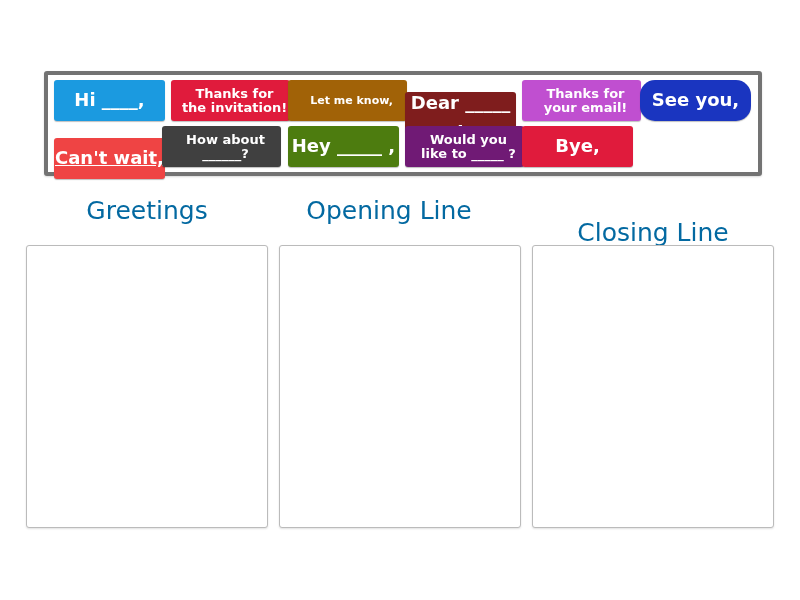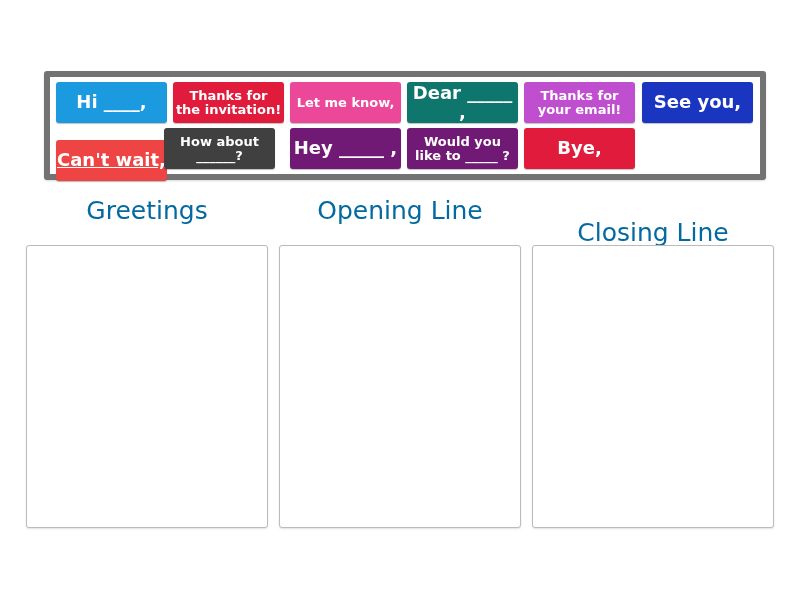--- a/index.html
+++ b/index.html
@@ -1,43 +1,43 @@
 <!DOCTYPE html>
 <html><head>
 <meta charset="utf-8">
 <style>
   html, body { margin:0; padding:0; background:#fff; }
   body { width:800px; height:600px; position:relative; font-family:"DejaVu Sans", sans-serif; overflow:hidden; }
-  .bank { position:absolute; left:44px; top:71px; width:710px; height:97px; border:6px solid #737373; border-radius:3px; box-shadow:0 1px 2px rgba(0,0,0,0.15); background:#fff; }
+  .bank { position:absolute; left:44px; top:71px; width:710px; height:97px; border:4px solid #737373; border-radius:3px; box-shadow:0 1px 2px rgba(0,0,0,0.15); background:#fff; }
   .tile { position:absolute; width:111px; height:41px; border-radius:3px; color:#fff; font-weight:bold; display:flex; align-items:center; justify-content:center; text-align:center; line-height:1.05; box-shadow:0 1px 1px rgba(0,0,0,0.25); cursor:pointer; white-space:pre-line; }
   .big { font-size:18px; }
-  .small { font-size:13px; }
+  .small { font-size:13px;padding-left:8px; }
   .heading { position:absolute; top:196px; width:242px; text-align:center; font-size:25px; color:#0369a1; }
   .box { position:absolute; top:245px; width:240px; height:281px; border:1px solid #bbb; border-radius:3px; background:#fff; box-shadow:0 1px 2px rgba(0,0,0,0.12); }
 </style>
 </head>
 <body>
 
 <div class="bank">
   <div class="tile big" style="left:6px;top:5px;background:#1b9ae0;">Hi ____,</div>
   <div class="tile small" style="left:123px;top:5px;background:#e01b3c;">Thanks for
 the invitation!</div>
-  <div class="tile small" style="left:240px;top:5px;background:#ec4899;font-size:13px;">Let me know,</div>
-  <div class="tile big" style="left:357px;top:5px;background:#0f766e;">Dear _____ ,</div>
+  <div class="tile small" style="left:240px;top:5px;background:#a16207;font-size:11px;">Let me know,</div>
+  <div class="tile big" style="left:357px;top:17px;background:#7f1d1d;">Dear _____ ,</div>
   <div class="tile small" style="left:474px;top:5px;background:#c04fd0;">Thanks for
 your email!</div>
-  <div class="tile big" style="left:592px;top:5px;background:#1a35c0;">See you,</div>
+  <div class="tile big" style="left:592px;top:5px;background:#1a35c0;border-radius:15px;">See you,</div>
   <div class="tile big" style="left:6px;top:63px;background:#ef4444;text-decoration:underline;">Can't wait,</div>
   <div class="tile small" style="left:114px;top:51px;background:#404040;">How about
 ______?</div>
-  <div class="tile big" style="left:240px;top:51px;background:#701a75;">Hey _____ ,</div>
+  <div class="tile big" style="left:240px;top:51px;background:#4d7c0f;">Hey _____ ,</div>
   <div class="tile small" style="left:357px;top:51px;background:#701a75;">Would you
 like to _____ ?</div>
   <div class="tile big" style="left:474px;top:51px;background:#e01b3c;">Bye,</div>
 </div>
 
 <div class="heading" style="left:26px;">Greetings</div>
-<div class="heading" style="left:279px;">Opening Line</div>
+<div class="heading" style="left:268px;">Opening Line</div>
 <div class="heading" style="left:532px;margin-top:22px;">Closing Line</div>
 
 <div class="box" style="left:26px;"></div>
 <div class="box" style="left:279px;"></div>
 <div class="box" style="left:532px;"></div>
 
 </body></html>

